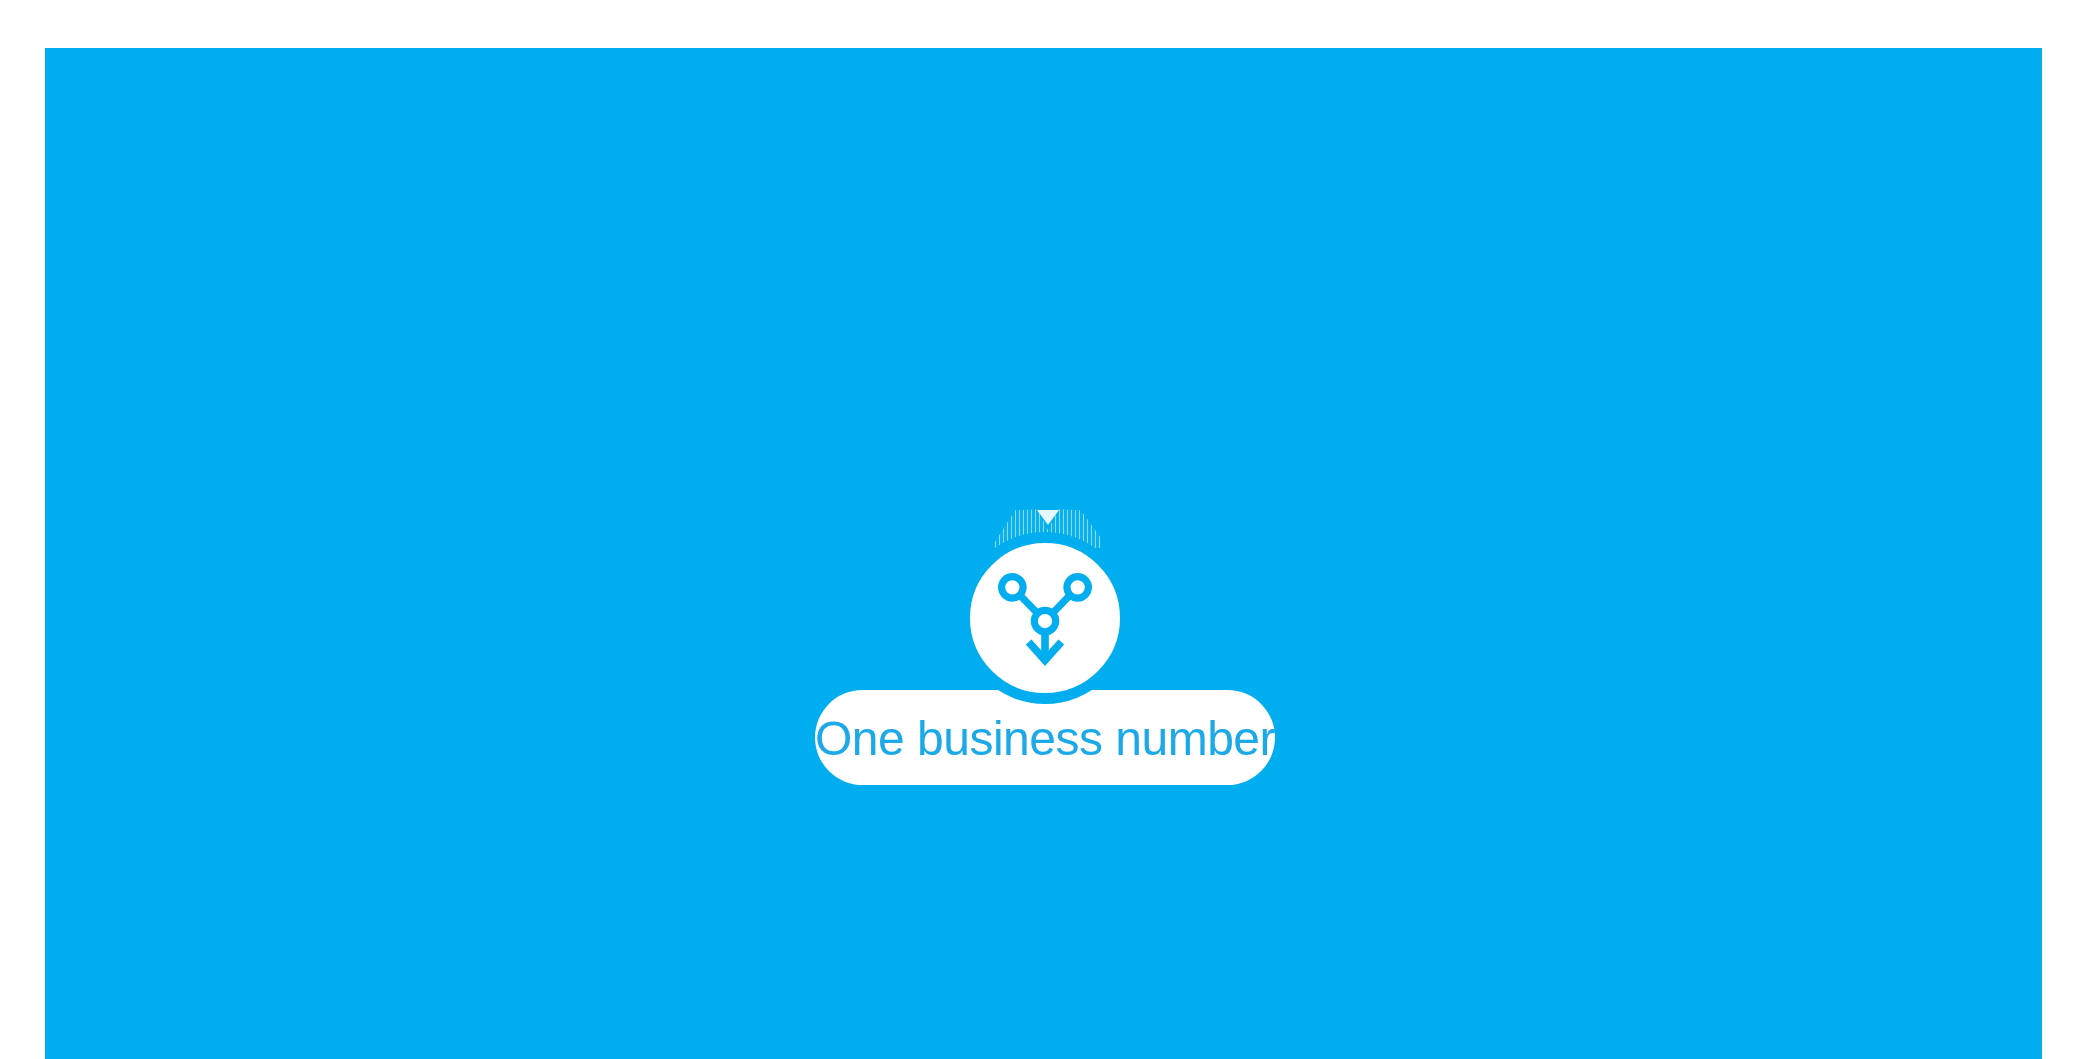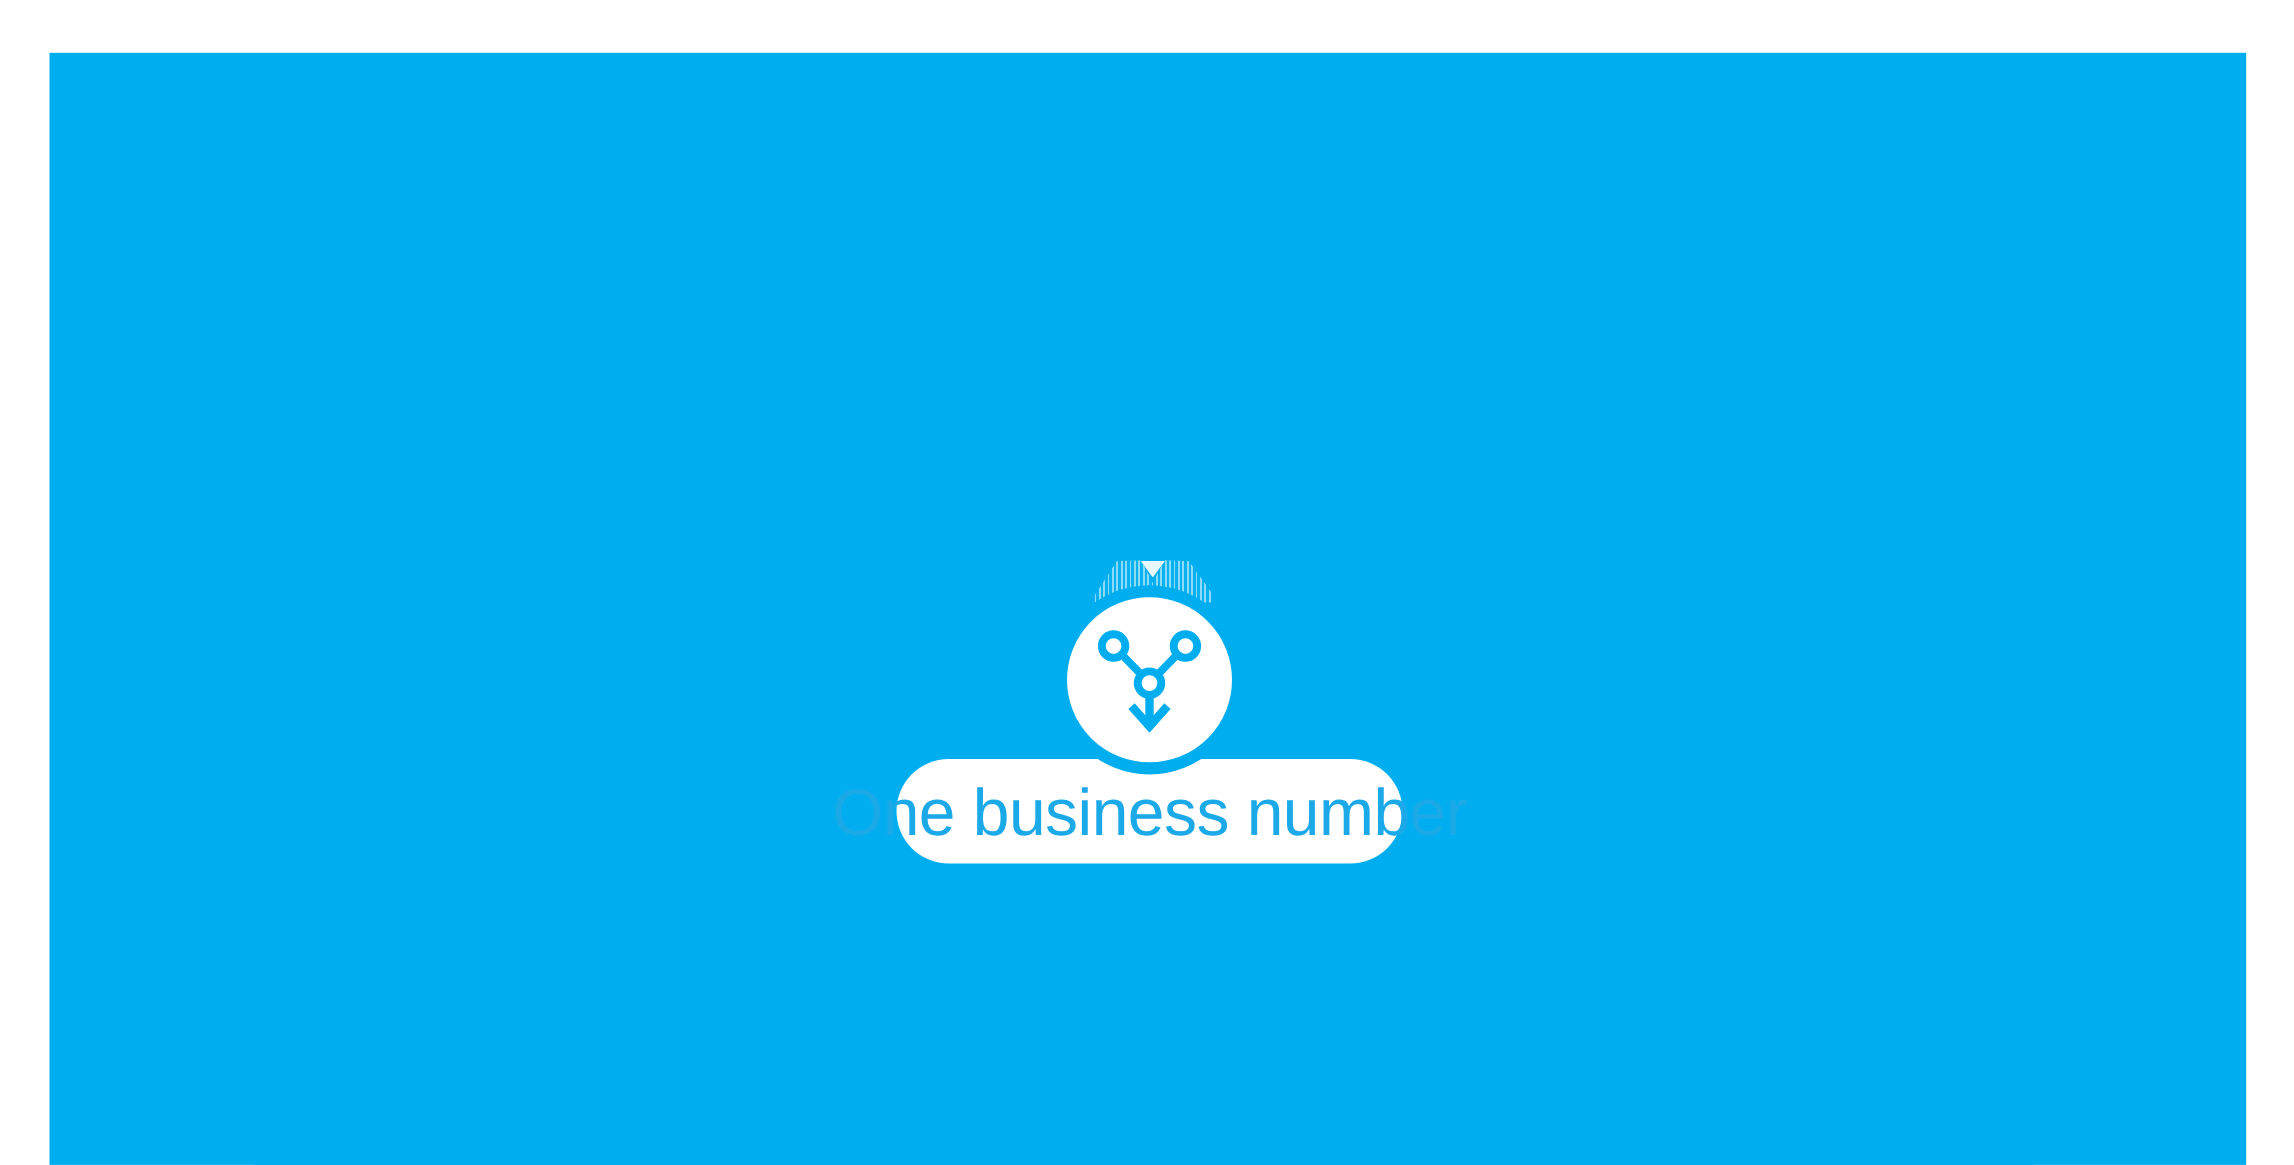--- a/index.html
+++ b/index.html
@@ -83,21 +83,21 @@
     height: 95px;
     background: #ffffff;
     border-radius: 48px;
     z-index: 2;
     display: flex;
     align-items: center;
     justify-content: center;
   }
   .pill-label {
     color: #1CA9E8;
-    font-size: 60px;
+    font-size: 48px;
     font-weight: 400;
     letter-spacing: -0.5px;
     white-space: nowrap;
     padding-top: 2px;
   }
 </style>
 </head>
 <body>
 
 <div class="stage">

